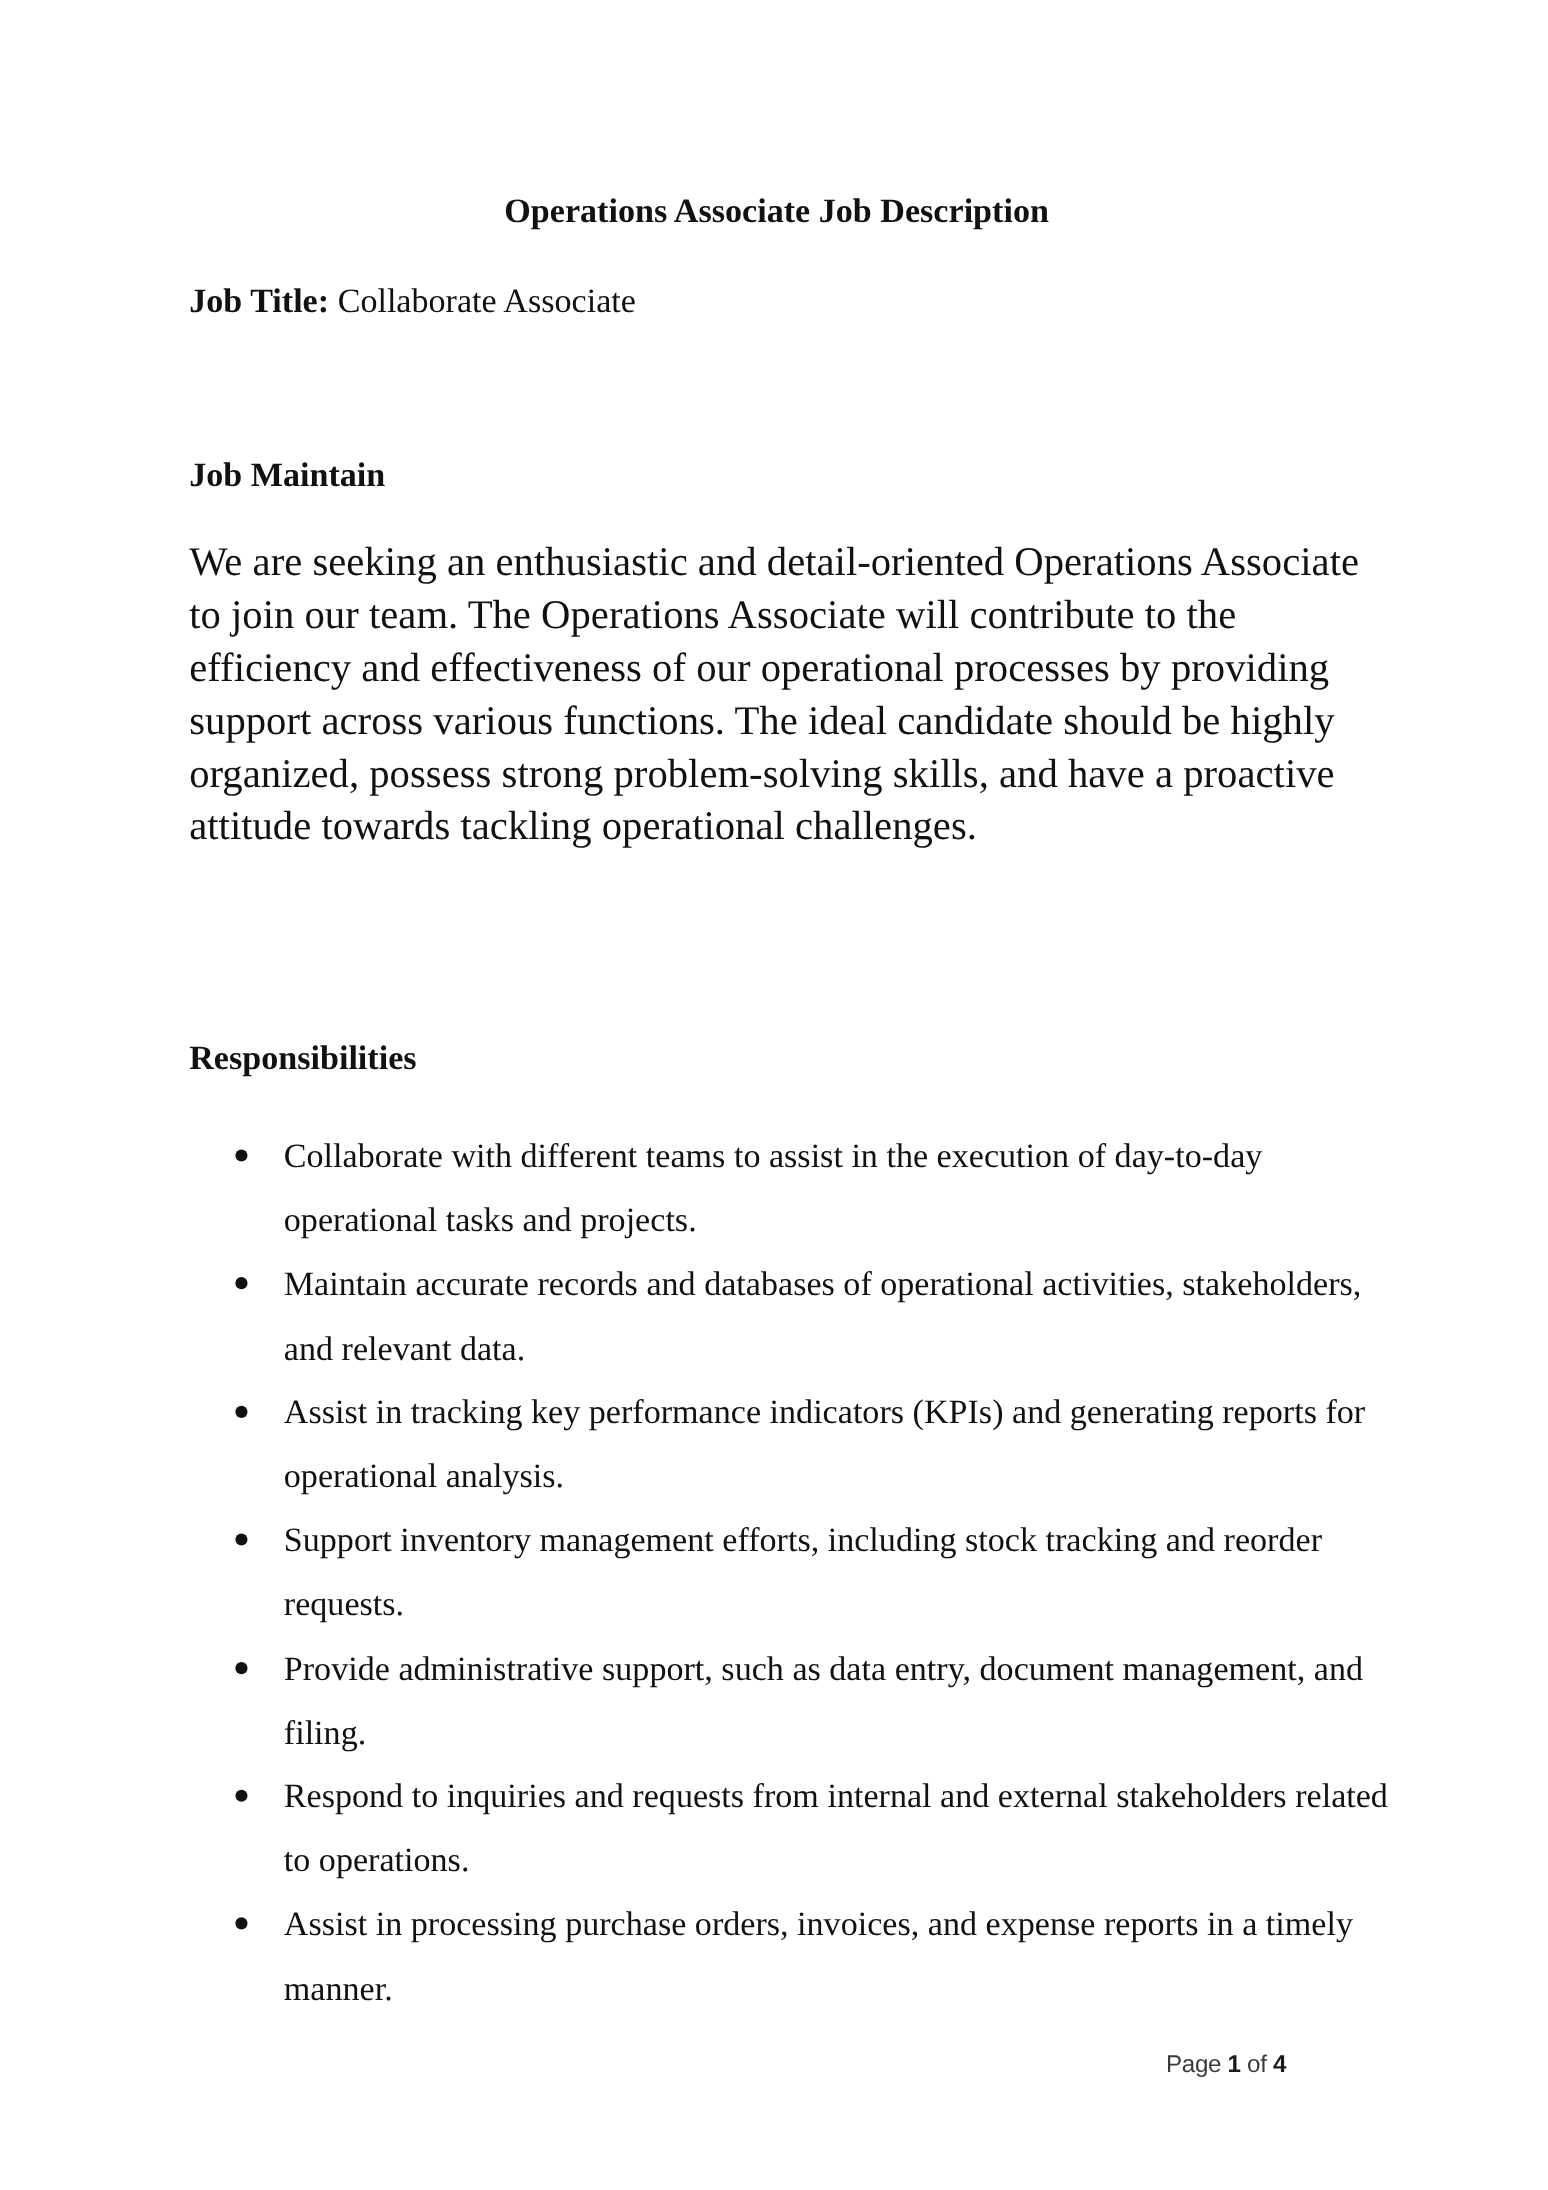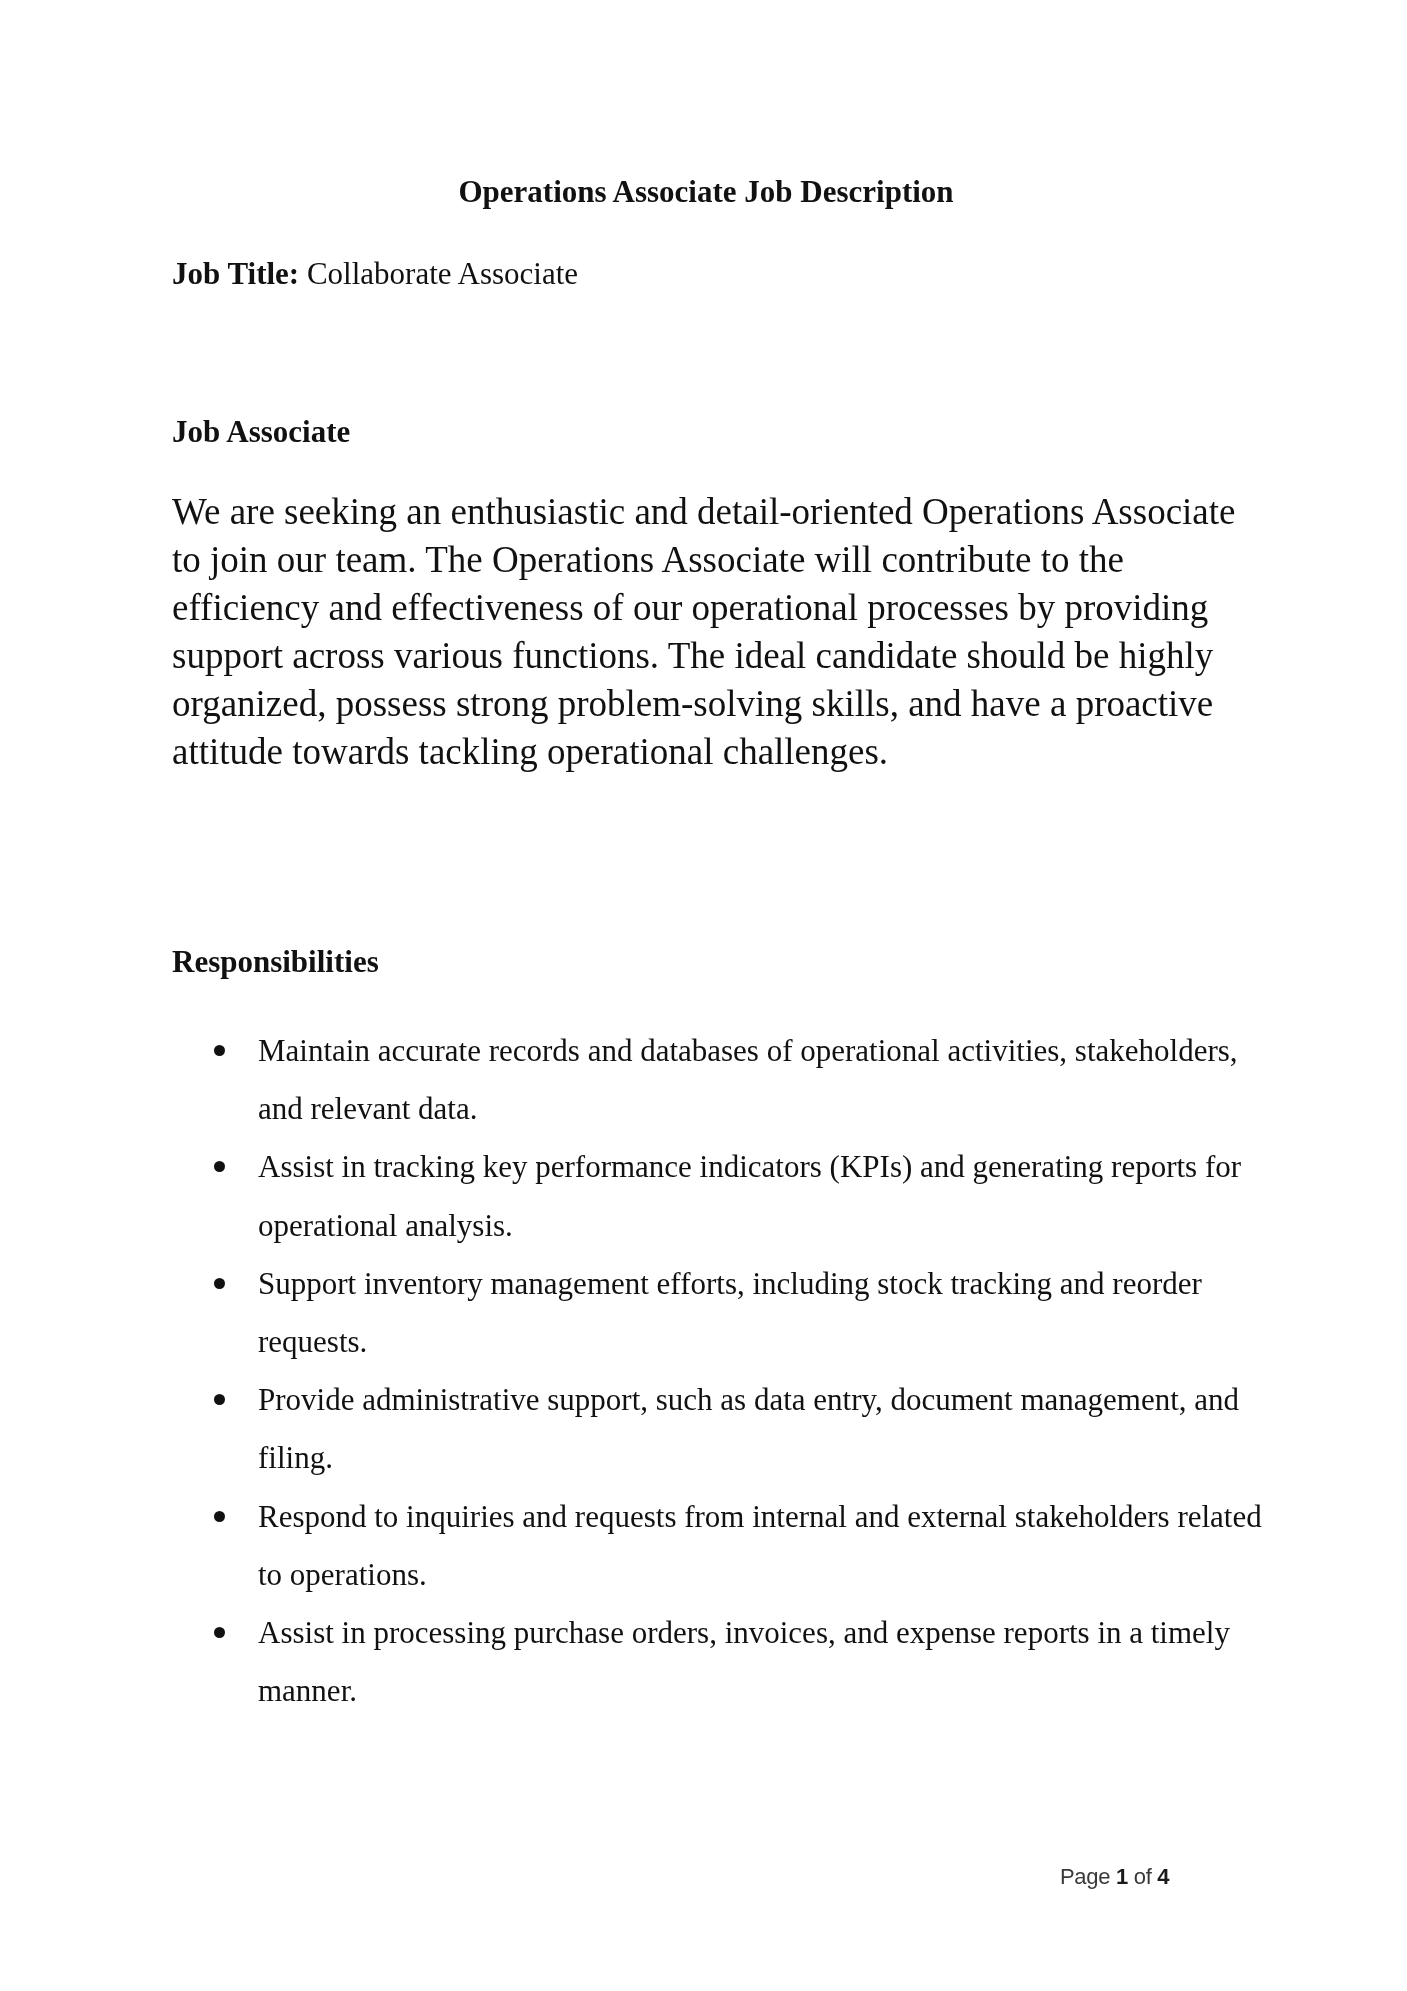--- a/index.html
+++ b/index.html
@@ -48,27 +48,31 @@
 <body>
 
 <div class="page">
 
   <h1 class="title">Operations Associate Job Description</h1>
 
   <p class="job-title-line">
     <span class="lbl">Job Title:</span><span> Collaborate Associate</span>
   </p>
 
-  <h2 class="section-heading overview-heading">Job Associate</h2>
+  <h2 class="section-heading overview-heading">Job Maintain</h2>
 
   <p class="overview-text">We are seeking an enthusiastic and detail-oriented Operations Associate to join our team. The Operations Associate will contribute to the efficiency and effectiveness of our operational processes by providing support across various functions. The ideal candidate should be highly organized, possess strong problem-solving skills, and have a proactive attitude towards tackling operational challenges.</p>
 
   <h2 class="section-heading resp-heading">Responsibilities</h2>
 
   <ul class="resp-list">
+    <li class="resp-item">
+      <span class="bullet"></span>
+      <span>Collaborate with different teams to assist in the execution of day-to-day operational tasks and projects.</span>
+    </li>
     <li class="resp-item">
       <span class="bullet"></span>
       <span>Maintain accurate records and databases of operational activities, stakeholders, and relevant data.</span>
     </li>
     <li class="resp-item">
       <span class="bullet"></span>
       <span>Assist in tracking key performance indicators (KPIs) and generating reports for operational analysis.</span>
     </li>
     <li class="resp-item">
       <span class="bullet"></span>

